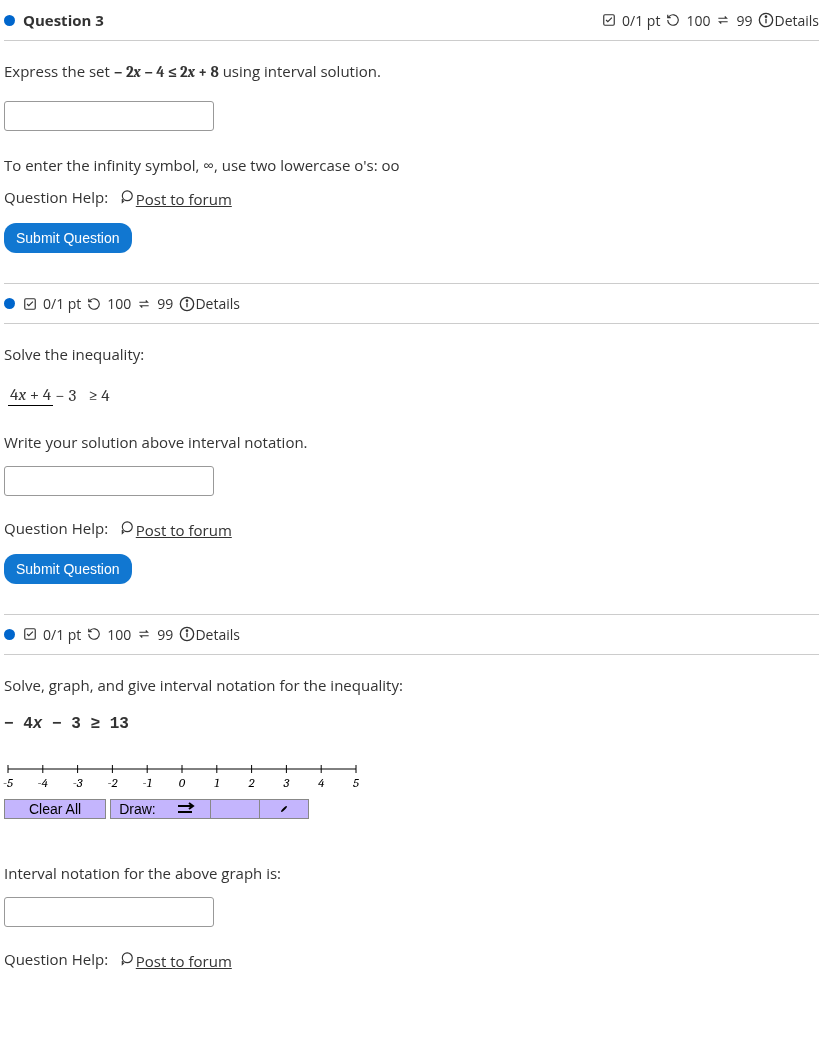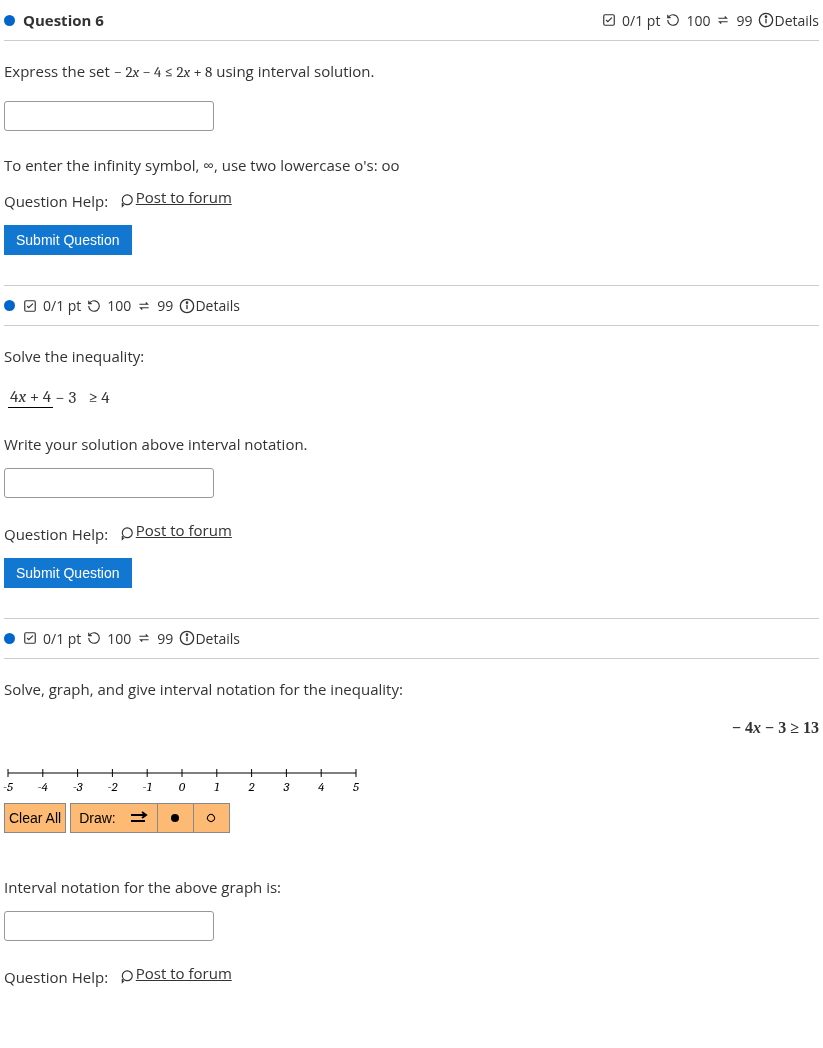--- a/index.html
+++ b/index.html
@@ -6,50 +6,50 @@
   body { font-family: "Open Sans", -apple-system, sans-serif; background: #fff; color: #333; width: 823px; }
   .question-block { border-bottom: 0; padding: 0 4px; }
   .question-header { display: flex; align-items: center; padding: 10px 0; border-bottom: 1px solid #ccc; }
   .bullet { width: 11px; height: 11px; border-radius: 50%; background: #0066cc; margin-right: 8px; }
   .q-title { font-weight: 700; font-size: 15px; flex: 1; }
   .score-group { display: flex; align-items: center; gap: 6px; font-size: 14px; }
   .score-group .ico { display: inline-flex; align-items: center; }
   .details-link { display: inline-flex; align-items: center; gap: 0; }
   .q-body { padding: 20px 0 0 0; font-size: 15px; }
   .prompt { margin-bottom: 20px; }
-  .math { font-family: Cambria, Georgia, serif; }
+  .math { font-family: Cambria, Georgia, serif; font-weight: bold; }
   .text-input { width: 210px; height: 30px; border: 1px solid #999; border-radius: 3px; padding: 4px; font-size: 14px; }
   .hint { margin: 24px 0 12px 0; }
   .help-row { margin: 8px 0 14px 0; font-size: 15px; }
-  .help-link { text-decoration: underline; color: #333; display: inline-flex; align-items: flex-end; gap: 2px; }
-  .submit-btn { background: #1177d1; color: #fff; border: none; border-radius: 0; padding: 7px 12px; font-size: 14px; cursor: pointer; margin-bottom: 20px; }
+  .help-link { text-decoration: underline; color: #333; display: inline-flex; align-items: flex-start; gap: 2px; }
+  .submit-btn { background: #1177d1; color: #fff; border: none; border-radius: 12px; padding: 7px 12px; font-size: 14px; cursor: pointer; margin-bottom: 20px; }
   .hr { border: none; border-top: 1px solid #ccc; margin: 10px 0 0 0; }
   .frac { display: inline-flex; flex-direction: row; align-items: center; vertical-align: middle; font-family: Cambria, Georgia, serif; font-size: 17px; line-height:1.1;}
   .frac .num { border-bottom: 1px solid #000; padding: 0 2px; }
   .frac .den { padding: 0 2px; }
   .geq { font-family: Cambria, Georgia, serif; font-size: 17px; margin-left: 6px; vertical-align: middle; }
   .ineq-row { margin: 14px 0 26px 4px; }
   .sub-prompt { margin: 10px 0 14px 0; }
   .numline-wrap { margin: 28px 0 4px 0; }
   .tool-row { display: flex; align-items: center; margin-top: 4px; }
-  .tool-btn { border: 1px solid #888; background: #fdba74; padding: 4px 4px; font-size: 14px; height: 30px; display: inline-flex; align-items: center; justify-content: center; margin-right:0; }
+  .tool-btn { border: 1px solid #888; background: #c4b5fd; padding: 4px 24px; font-size: 14px; height: 20px; display: inline-flex; align-items: center; justify-content: center; margin-right:0; }
   .tool-btn.draw-label { border-right:0; padding-left:8px; padding-right:6px; }
   .tool-btn.ico-btn { width: 36px; border-left:0;}
   .tool-btn + .tool-btn.ico-btn { border-left:0; }
   .filled-dot { width:8px; height:8px; border-radius:50%; background:#000; }
   .open-dot { width:8px; height:8px; border-radius:50%; border:1px solid #000; transform: rotate(45deg); }
   svg { overflow: visible; }
 </style>
 </head>
 <body>
 
 <div class="question-block">
   <div class="question-header">
     <div class="bullet"></div>
-    <div class="q-title">Question 6</div>
+    <div class="q-title">Question 3</div>
     <div class="score-group">
       <span class="ico">
           <svg width="14" height="14" viewBox="0 0 24 24" fill="none" stroke="#333" stroke-width="2">
             <rect x="3" y="3" width="18" height="18" rx="2"></rect>
             <path d="M7 12l3 3 7-7" stroke="#333"></path>
           </svg>
         </span>
       <span>0/1 pt</span>
       <span class="ico">
           <svg width="14" height="14" viewBox="0 0 24 24" fill="none" stroke="#333" stroke-width="2">
@@ -184,21 +184,21 @@
             <circle cx="12" cy="12" r="10"></circle>
             <line x1="12" y1="10" x2="12" y2="17"></line>
             <circle cx="12" cy="7" r="1" fill="#333"></circle>
           </svg>
         <span>Details</span>
       </span>
     </div>
   </div>
   <div class="q-body">
     <div class="prompt">Solve, graph, and give interval notation for the inequality:</div>
-    <div class="math" style="font-family:Liberation Serif, serif; font-weight:bold; font-size:16px; margin:6px 0 10px 0;text-align:right;">− 4<i>x</i> − 3 ≥ 13</div>
+    <div class="math" style="font-family:Liberation Mono, monospace; font-weight:bold; font-size:16px; margin:6px 0 10px 0;">− 4<i>x</i> − 3 ≥ 13</div>
 
     <div class="numline-wrap">
       <svg width="356" height="30">
         <line x1="4" y1="8" x2="352" y2="8" stroke="#000" stroke-width="1"></line>
         <g id="ticks">
             <line x1="4" x2="4" y1="4" y2="12" stroke="#000"></line>
             <text x="4" y="26" text-anchor="middle" font-size="13" font-family="Cambria, Georgia, serif" font-style="italic">-5</text>
             <line x1="38.8" x2="38.8" y1="4" y2="12" stroke="#000"></line>
             <text x="38.8" y="26" text-anchor="middle" font-size="13" font-family="Cambria, Georgia, serif" font-style="italic">-4</text>
             <line x1="73.6" x2="73.6" y1="4" y2="12" stroke="#000"></line>

